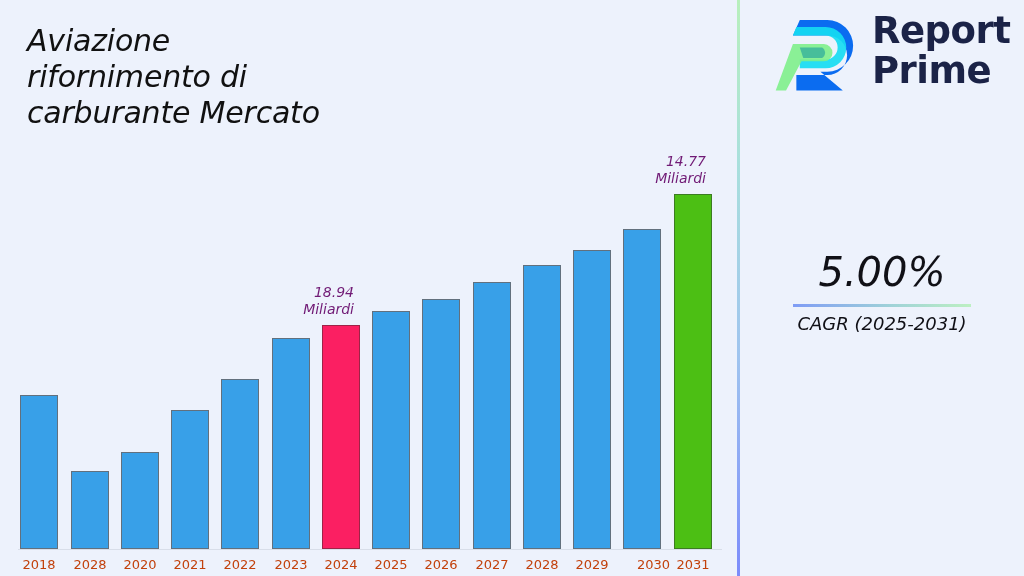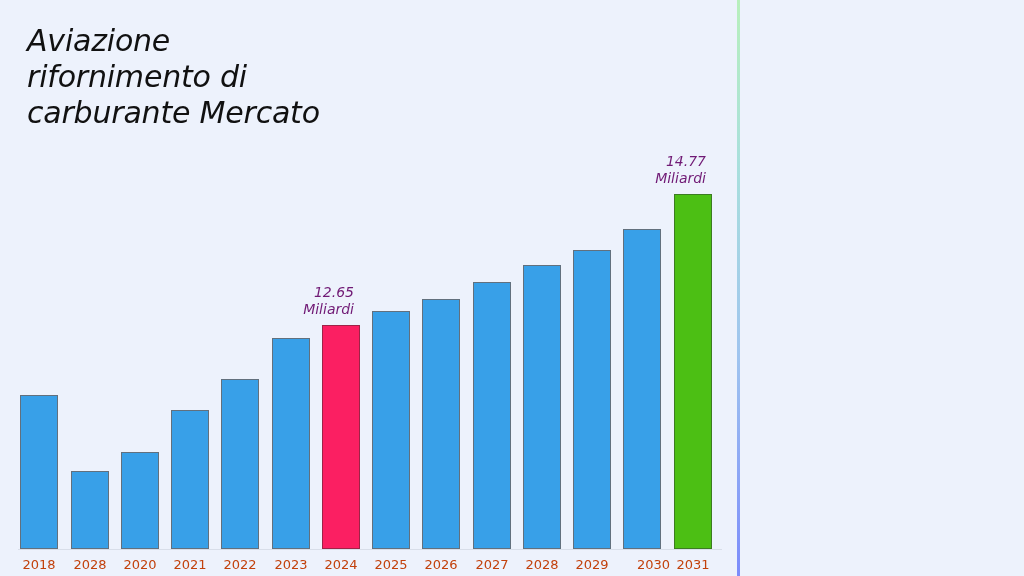--- a/index.html
+++ b/index.html
@@ -194,21 +194,21 @@
             <div class="bar" title="2021: 8.35" style="height: 139px;"></div>
           </div>
           <div class="bar-group" style="left: 221px; height: 170px;">
             <div class="bar" title="2022: 9.25" style="height: 170px;"></div>
           </div>
           <div class="bar-group" style="left: 272px; height: 211px;">
             <div class="bar" title="2023: 10.05" style="height: 211px;"></div>
           </div>
           <div class="bar-group" style="left: 322px; height: 224px;">
             <div class="bar highlight-current" title="2024: 10.5" style="height: 224px;"></div>
-            <div class="bar-label" style="bottom: 231px;">12.65
+            <div class="bar-label" style="bottom: 231px;">18.94
 Miliardi</div>
           </div>
           <div class="bar-group" style="left: 372px; height: 238px;">
             <div class="bar" title="2025: 11.02" style="height: 238px;"></div>
           </div>
           <div class="bar-group" style="left: 422px; height: 250px;">
             <div class="bar" title="2026: 11.57" style="height: 250px;"></div>
           </div>
           <div class="bar-group" style="left: 473px; height: 267px;">
             <div class="bar" title="2027: 12.15" style="height: 267px;"></div>
@@ -244,16 +244,34 @@
           <div class="tick-label" style="left: 623px; text-align: right;">2030</div>
           <div class="tick-label" style="left: 674px;">2031</div>
         </div>
     </div>
   </div>
 
   <div id="divider"></div>
 
   <div id="brand-panel">
 
-
+    <div id="logo-row">
+      <svg id="logo-mark" viewBox="0 0 100 100">
+
+        <path d="M30 14 H62 A30 30 0 0 1 62 74 H54 L80 96 H26 V78 H62 A21 21 0 0 0 62 32 H22 Z" fill="#0b6cf0"></path>
+
+        <path d="M26 22 H60 A24 24 0 0 1 60 70 H30 V60 H60 A14 14 0 0 0 60 32 H22 Z" fill="#16dcf2" opacity="0.92"></path>
+
+        <path d="M22 42 H58 A10 10 0 0 1 58 62 H32 L14 96 H2 L22 42 Z" fill="#7ef08b" opacity="0.9"></path>
+        <path d="M30 46 H56 A7 7 0 0 1 56 58 H34 Z" fill="#3bb59b" opacity="0.85"></path>
+      </svg>
+      <div id="logo-wordmark">Report
+Prime</div>
+    </div>
+
+    <div id="cagr-block">
+      <div id="cagr-value">5.00%</div>
+      <div id="cagr-rule"></div>
+      <div id="cagr-caption">CAGR (2025-2031)</div>
+    </div>
 
   </div>
 </div>
 
 </body></html>

